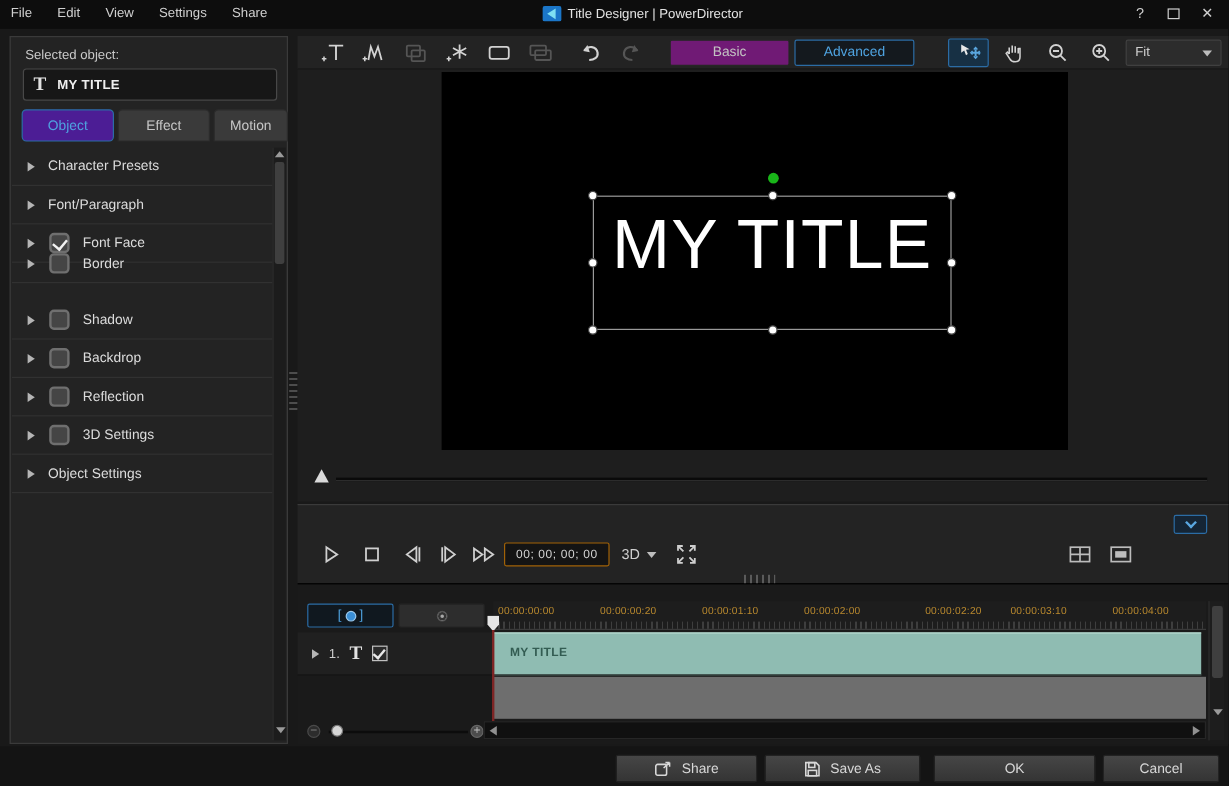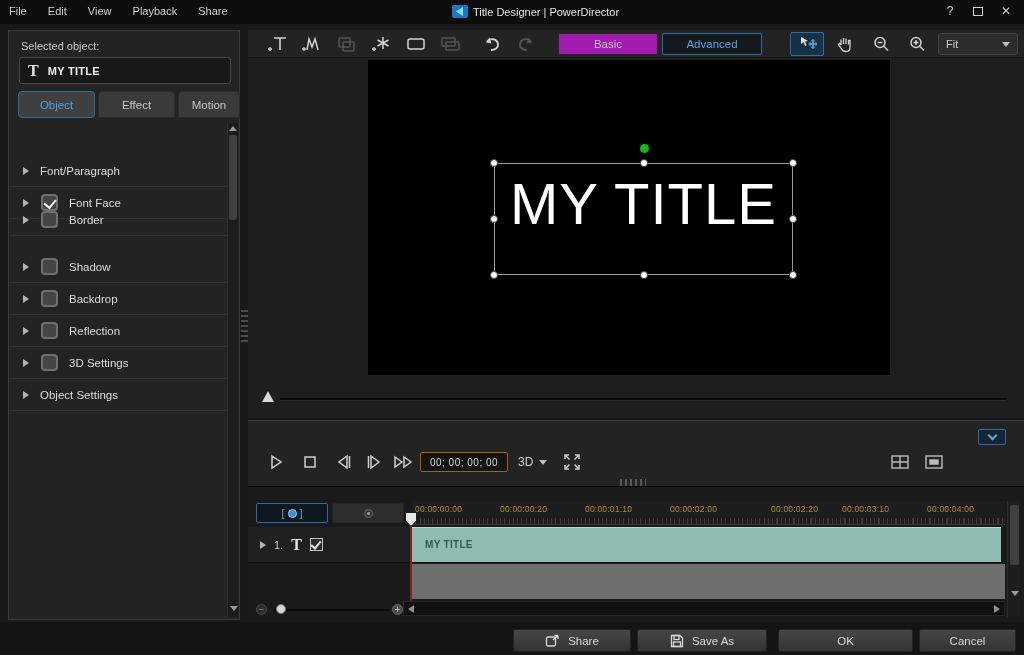--- a/index.html
+++ b/index.html
@@ -15,39 +15,39 @@
   .max-box{display:inline-block;width:10px;height:9px;border:1.5px solid #cfcfcf;margin-top:4px;}
 
   
   .left-panel{left:8px;top:30px;width:232px;height:590px;background:#232323;border:1px solid #3a3a3a;}
   .lbl{color:#c9c9c9;font-size:11px;}
   .obj-box{left:10px;top:26px;width:212px;height:27px;background:#171717;border:1px solid #484848;border-radius:3px;display:flex;align-items:center;gap:9px;padding:0 8px;}
   .serif-t{font-family:"Liberation Serif",serif;font-size:16px;color:#e2e2e2;font-weight:bold;}
   .obj-name{color:#efefef;font-size:11px;font-weight:bold;letter-spacing:.3px;}
   .tab{top:60px;height:27px;font-size:11.5px;text-align:center;line-height:26px;border-radius:4px 4px 0 0;cursor:pointer;}
   .tab.inactive{background:#3a3a3a;color:#c6c6c6;border:1px solid #2b2b2b;}
-  .tab.active{background:#404040;color:#4fa3e0;border:1px solid #2b6ca5;border-radius:4px;}
+  .tab.active{background:#4c1d95;color:#4fa3e0;border:1px solid #2b6ca5;border-radius:4px;}
   .acc-row{left:1px;width:218px;height:32px;border-bottom:1px solid #313131;display:flex;align-items:center;}
   .acc-arrow{width:0;height:0;border-left:6px solid #b5b5b5;border-top:4px solid transparent;border-bottom:4px solid transparent;margin-left:13px;}
   .acc-check{width:17px;height:17px;border-radius:4px;background:#454545;border:2px solid #6f6f6f;margin-left:12px;position:relative;}
   .acc-check.checked::after{content:"";position:absolute;left:3px;top:1px;width:6px;height:9px;border:solid #f2f2f2;border-width:0 2.5px 2.5px 0;transform:rotate(40deg);}
   .acc-label{color:#dcdcdc;font-size:11.5px;margin-left:11px;}
   .vscroll{background:#1c1c1c;border-left:1px solid #2e2e2e;}
   .scr-arrow{width:0;height:0;margin:3px auto;}
   .arr-up{border-bottom:5px solid #9a9a9a;border-left:4px solid transparent;border-right:4px solid transparent;}
   .arr-dn{border-top:5px solid #9a9a9a;border-left:4px solid transparent;border-right:4px solid transparent;}
   .scr-thumb{position:absolute;left:1px;width:8px;background:#3f3f3f;border-radius:2px;}
   .grip-v{width:7px;height:34px;background:repeating-linear-gradient(#5a5a5a 0 2px,transparent 2px 5px);opacity:.8;}
 
   
   .toolbar{left:248px;top:30px;width:776px;height:28px;background:#232323;border-bottom:1px solid #161616;}
   .tbtn{top:2px;width:31px;height:24px;border-radius:2px;display:flex;align-items:center;justify-content:center;}
   .tbtn svg{display:block;}
   .mode-btn{top:3px;height:22px;font-size:11.5px;text-align:center;line-height:21px;border-radius:2px;}
-  .mode-basic{background:#a21caf;color:#c3c3c3;border:1px solid #262626;}
+  .mode-basic{background:#701a75;color:#c3c3c3;border:1px solid #262626;}
   .mode-adv{background:#14191e;color:#4fa3e0;border:1px solid #2b6ca5;}
   .tool-active{background:#173044;border:1px solid #2b6ca5;border-radius:2px;}
   .fit-dd{top:3px;height:22px;background:#2c2c2c;border:1px solid #404040;border-radius:2px;color:#cfcfcf;font-size:11px;display:flex;align-items:center;justify-content:space-between;padding:0 7px;}
   .dd-caret{width:0;height:0;border-top:5px solid #bdbdbd;border-left:4px solid transparent;border-right:4px solid transparent;}
 
   
   .preview-pane{left:248px;top:58px;width:776px;height:360px;background:#1e1e1e;}
   .canvas{left:368px;top:60px;width:522px;height:315px;background:#000;}
   .sel-box{left:126px;top:103px;width:299px;height:112px;border:1px solid #9a9a9a;}
   .handle{position:absolute;width:8px;height:8px;border-radius:50%;background:#fff;border:1px solid #444;}
@@ -99,21 +99,21 @@
 </style>
 </head>
 <body>
 
 <div class="window">
 
   <div class="abs titlebar">
     <span class="menu-item">File</span>
     <span class="menu-item">Edit</span>
     <span class="menu-item">View</span>
-    <span class="menu-item">Playback</span>
+    <span class="menu-item">Settings</span>
     <span class="menu-item">Share</span>
     <div class="abs app-title">
       <svg width="16" height="13" viewBox="0 0 16 13">
         <rect x="0" y="0" width="16" height="13" rx="2" fill="#1b76c8"></rect>
         <path d="M11,2 L4,6.5 L11,11 Z" fill="#7fe0f2"></path>
       </svg>
       <span>Title Designer | PowerDirector</span>
     </div>
     <div class="abs winctl" style="left:940px;">?</div>
     <div class="abs winctl" style="left:968px;"><span class="max-box"></span></div>
@@ -124,20 +124,24 @@
     <div class="abs lbl" style="left:12px;top:9px;">Selected object:</div>
     <div class="abs obj-box">
       <span class="serif-t">T</span>
       <span class="obj-name">MY TITLE</span>
     </div>
 
     <div class="abs tab active" style="left:9px;width:77px;">Object</div>
     <div class="abs tab inactive" style="left:89px;width:77px;">Effect</div>
     <div class="abs tab inactive" style="left:169px;width:62px;">Motion</div>
 
+    <div class="abs acc-row" style="top:92px;">
+      <span class="acc-arrow"></span>
+      <span class="acc-label">Character Presets</span>
+    </div>
     <div class="abs acc-row" style="top:124px;">
       <span class="acc-arrow"></span>
       <span class="acc-label">Font/Paragraph</span>
     </div>
     <div class="abs acc-row" style="top:156px;">
       <span class="acc-arrow"></span>
       <span class="acc-check checked"></span>
       <span class="acc-label">Font Face</span>
     </div>
     <div class="abs acc-row" style="top:173px;">

